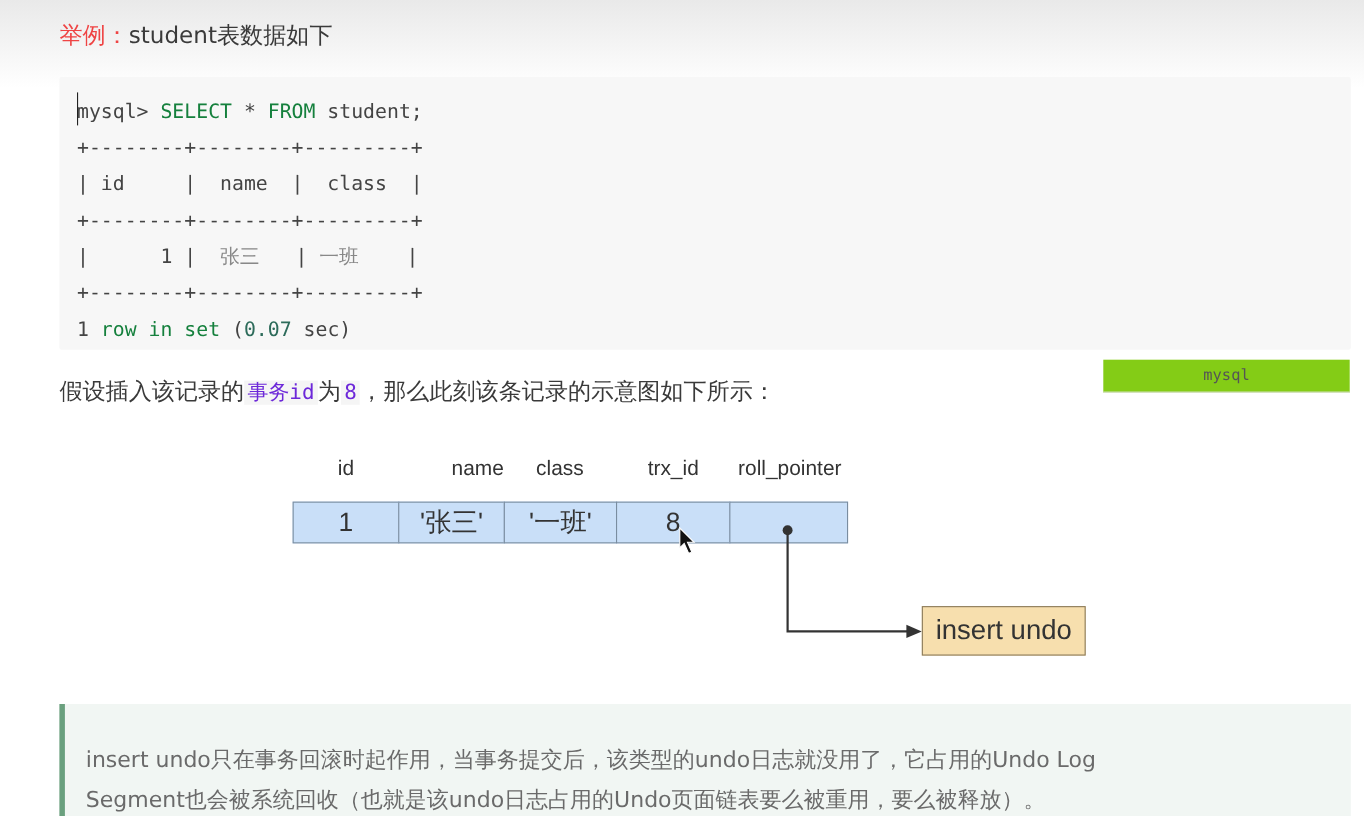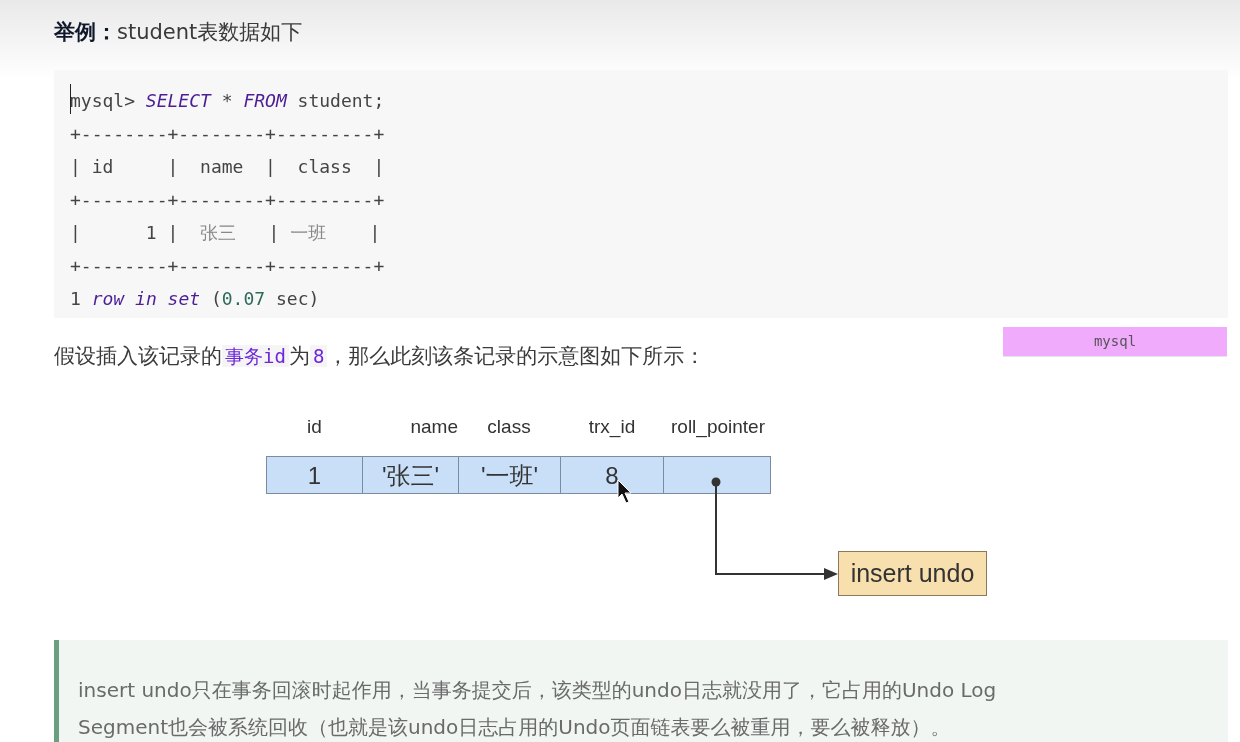--- a/index.html
+++ b/index.html
@@ -9,37 +9,37 @@
     font-family:"DejaVu Sans", "Liberation Sans", sans-serif;
     color:#3a3a3a;
   }
   .top-fade {
     position:absolute; left:0; top:0; width:1240px; height:80px;
     background:linear-gradient(#e9e9e9, #ffffff);
   }
   .heading {
     position:absolute; left:54px; top:18px; font-size:21px; color:#3a3a3a;
   }
-  .heading .label { color:#0f172a; font-weight:bold;text-align:center; }
+  .heading .label { color:#ef4444; font-weight:normal;text-align:center; }
   .code-block {
     position:absolute; left:54px; top:70px; width:1174px; height:248px;
     background:#f7f7f7; border-radius:2px;
   }
   .code-block pre {
     margin:0; position:absolute; left:16px; top:14px;
     font-family:"DejaVu Sans Mono", "Liberation Mono", monospace;
     font-size:18px; line-height:33px; color:#444;
   }
   .cursor-caret { display:inline-block; width:1px; height:30px; background:#222; vertical-align:-7px; margin-right:-1px; }
-  .kw { color:#4c1d95;font-style:italic; }
+  .kw { color:#15803d; }
   .num { color:#2d6b5a; }
   .cjk { color:#888; }
   .lang-tag {
     position:absolute; left:1003px; top:327px; width:224px; height:29px;
-    background:#f0abfc; border-bottom:1px solid #e6e6e6;
+    background:#84cc16; border-bottom:1px solid #e6e6e6;
     font-family:"DejaVu Sans Mono", "Liberation Mono", monospace; font-size:14px;
     color:#555; text-align:center; line-height:29px;
   }
   .para {
     position:absolute; left:54px; top:340px; font-size:21px; color:#3a3a3a;
     line-height:32px;
   }
   .inline-code {
     background:#f5f5f5; color:#6d28d9; padding:0 3px;
     font-family:"DejaVu Sans Mono", "Liberation Mono", monospace; font-size:19px;

